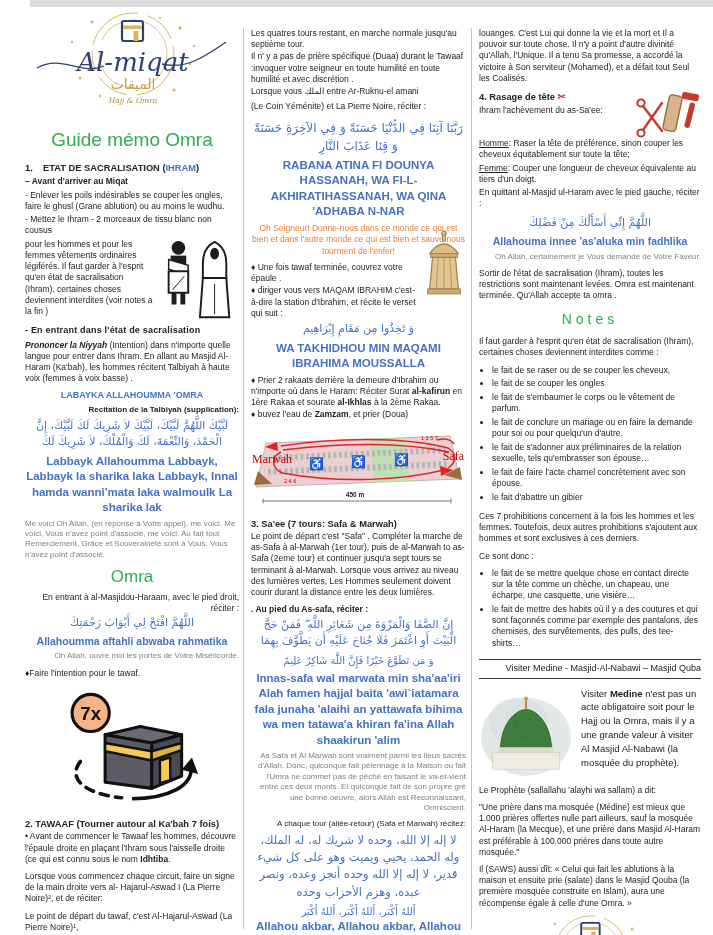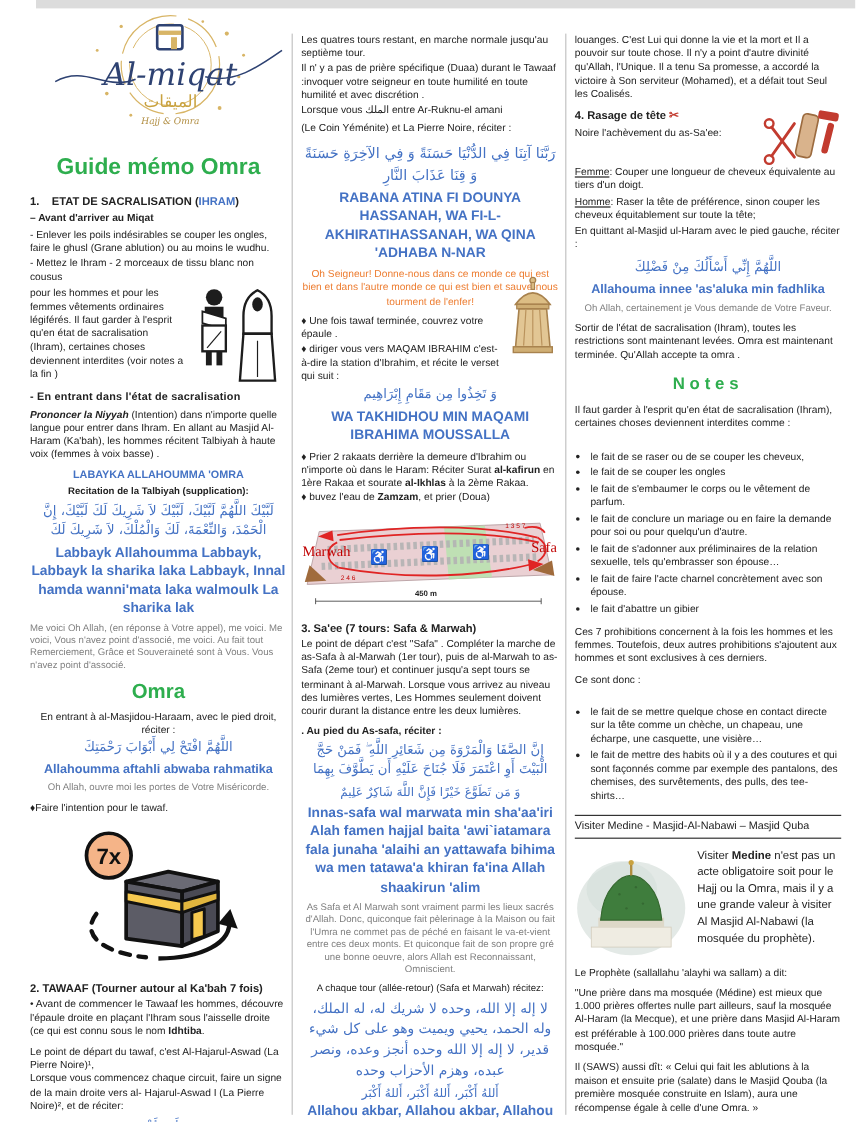--- a/index.html
+++ b/index.html
@@ -10,40 +10,40 @@
   .vline{position:absolute;top:28px;bottom:6px;width:1px;background:#c3c3c3}
   .vline1{left:243px}.vline2{left:471px}
   .col{position:absolute;top:0;font-size:8.5px;line-height:1.32}
   .col-left{left:25px;width:214px;padding-top:12px}
   .col-mid{left:251px;width:215px;padding-top:28px}
   .col-right{left:479px;width:222px;padding-top:28px}
   p{margin:0 0 6px 0}
   .b{font-weight:bold}
   .u{text-decoration:underline}
   .i{font-style:italic}
-  .center{text-align:center}
-  .green-h{color:#2EAE4E;font-weight:bold;text-align:center}
+  .center{text-align:right}
+  .green-h{color:#2EAE4E;font-weight:normal;text-align:center}
   .guide-title{font-size:19px;margin:14px 0 10px}
   .omra-title{font-size:17px;margin:6px 0 3px}
   .notes-title{font-size:14px;letter-spacing:4px;margin:8px 0 8px}
   .sec-title{font-size:9.3px;font-weight:bold;margin-bottom:1px}
   .blue{color:#4472C4}
   .ar{color:#4472C4;direction:rtl;text-align:center;font-family:"DejaVu Sans",sans-serif;
       font-size:11px;line-height:1.5;margin:2px 0 3px}
   .ar-sm{font-size:10px}
   .tr{color:#4472C4;font-weight:bold;text-align:center;font-size:10.5px;line-height:1.3;margin:0 0 3px}
   .tr-lg{font-size:11.5px;line-height:1.35}
   .gray{color:#7f7f7f;font-size:8px;line-height:1.3}
   .orange{color:#ED7D31;text-align:center;font-size:8.5px;line-height:1.35;margin-bottom:5px}
   .row{display:flex}
-  .bullets ul{margin:16px 0 8px 13px;padding:0}
+  .bullets ul{margin:6px 0 8px 13px;padding:0}
   .bullets li{margin-bottom:2.5px}
-  .banner{border-top:1.5px solid #333;border-bottom:1.5px solid #333;text-align:left;
+  .banner{border-top:1.5px solid #333;border-bottom:1.5px solid #333;text-align:right;
           font-size:9px;padding:3px 0;margin:10px 0 8px}
-  .logo-wrap{text-align:right}
+  .logo-wrap{text-align:center}
   .diagram-wrap{position:relative;margin:4px 0 6px}
   .maqam-zone{position:relative}
   .lantern{position:absolute;right:0;top:6px}
   .pad-r{padding-right:50px}
   .kaaba-wrap{text-align:center;margin:4px 0 8px}
 </style>
 </head>
 <body>
 
 <div class="page">
@@ -144,22 +144,22 @@
         </g>
         <circle cx="30" cy="29" r="18" fill="#f5b488" stroke="#111" stroke-width="3"></circle>
         <text x="30" y="36" text-anchor="middle" font-family="Liberation Sans, sans-serif" font-weight="bold" font-size="18" fill="#111">7x</text>
       </svg>
     </div>
 
     <p class="sec-title">2.  TAWAAF (Tourner autour al Ka'bah 7 fois)</p>
     <p>
       <span>•  Avant de commencer le Tawaaf les hommes, découvre l'épaule droite en plaçant l'Ihram sous l'aisselle droite (ce qui est connu sous le nom </span><span class="b">Idhtiba</span><span>.</span>
     </p>
+    <p>Lorsque vous commencez chaque circuit, faire un signe de la main droite vers al- Hajarul-Aswad I (La Pierre Noire)², et de réciter:</p>
     <p style="margin-bottom:0">Le point de départ du tawaf, c'est Al-Hajarul-Aswad (La Pierre Noire)¹,</p>
-    <p>Lorsque vous commencez chaque circuit, faire un signe de la main droite vers al- Hajarul-Aswad I (La Pierre Noire)², et de réciter:</p>
     <p class="ar ar-sm">أَللهُ أَكْبَر</p>
 
   </div>
 
   <div class="col col-mid">
     <p style="margin-bottom:1px">Les quatres tours restant, en marche normale jusqu'au septième tour.</p>
     <p style="margin-bottom:1px">Il n' y a pas de prière spécifique  (Duaa) durant le Tawaaf  :invoquer votre seigneur en toute humilité en toute humilité et avec discrétion .</p>
     <p style="margin-bottom:4px">Lorsque vous الملك entre Ar-Ruknu-el amani</p>
     <p>(Le Coin Yéménite) et La Pierre Noire, réciter :</p>
     <p class="ar" style="font-size:12px">رَبَّنَا آتِنَا فِي الدُّنْيَا حَسَنَةً وَ فِي الآخِرَةِ حَسَنَةً وَ قِنَا عَذَابَ النَّارِ</p>
@@ -237,39 +237,39 @@
 
   <div class="col col-right">
     <p>louanges. C'est Lui qui donne la vie et la mort et Il a pouvoir sur toute chose. Il n'y a point d'autre divinité qu'Allah, l'Unique. Il a tenu Sa promesse, a accordé la victoire à Son serviteur (Mohamed), et a défait tout Seul les Coalisés.</p>
 
     <div class="row" style="margin-top:6px">
       <div style="flex:1">
         <p class="sec-title" style="margin-bottom:2px">
           <span>4. Rasage de tête</span>
           <span style="color:#c23b2f;font-size:10px">✂</span>
         </p>
-        <p style="margin-bottom:2px">Noire l'achèvement du as-Sa'ee:</p>
+        <p style="margin-bottom:2px">Ihram l'achèvement du as-Sa'ee:</p>
       </div>
       <svg width="66" height="48" viewBox="0 0 66 48" style="flex:none">
         <g stroke="#c23b2f" stroke-width="2.4" fill="none" stroke-linecap="round">
           <line x1="8" y1="40" x2="27" y2="13"></line>
           <line x1="8" y1="16" x2="27" y2="41"></line>
         </g>
         <circle cx="6" cy="43" r="3.6" fill="none" stroke="#c23b2f" stroke-width="2"></circle>
         <circle cx="6" cy="13" r="3.6" fill="none" stroke="#c23b2f" stroke-width="2"></circle>
         <rect x="31" y="5" width="13" height="36" rx="3.5" transform="rotate(12 37 23)" fill="#d9b38c" stroke="#9c6b3f" stroke-width="1.4"></rect>
         <rect x="47" y="3" width="17" height="7" rx="2" transform="rotate(10 55 6)" fill="#c23b2f"></rect>
         <rect x="52" y="12" width="5.5" height="26" rx="2.5" transform="rotate(14 54 25)" fill="#c23b2f"></rect>
       </svg>
     </div>
     <p style="margin-bottom:2px">
+      <span class="u">Homme</span><span>: Raser la tête de préférence, sinon couper les cheveux équitablement sur toute la tête;</span>
+    </p>
+    <p style="margin-bottom:2px">
       <span class="u">Femme</span><span>: Couper une longueur de cheveux équivalente au tiers d'un doigt.</span>
-    </p>
-    <p style="margin-bottom:2px">
-      <span class="u">Homme</span><span>: Raser la tête de préférence, sinon couper les cheveux équitablement sur toute la tête;</span>
     </p>
     <p>En quittant al-Masjid ul-Haram avec le pied gauche, réciter :</p>
 
     <p class="ar">اللَّهُمَّ إِنِّي أَسْأَلُكَ مِنْ فَضْلِكَ</p>
     <p class="tr">Allahouma innee 'as'aluka min fadhlika</p>
     <p class="gray center">Oh Allah, certainement je Vous demande de Votre Faveur.</p>
 
     <p style="margin-top:6px">Sortir de l'état de sacralisation (Ihram), toutes les restrictions sont maintenant levées. Omra est maintenant terminée. Qu'Allah accepte ta omra .</p>
 
     <div class="green-h notes-title">Notes</div>

